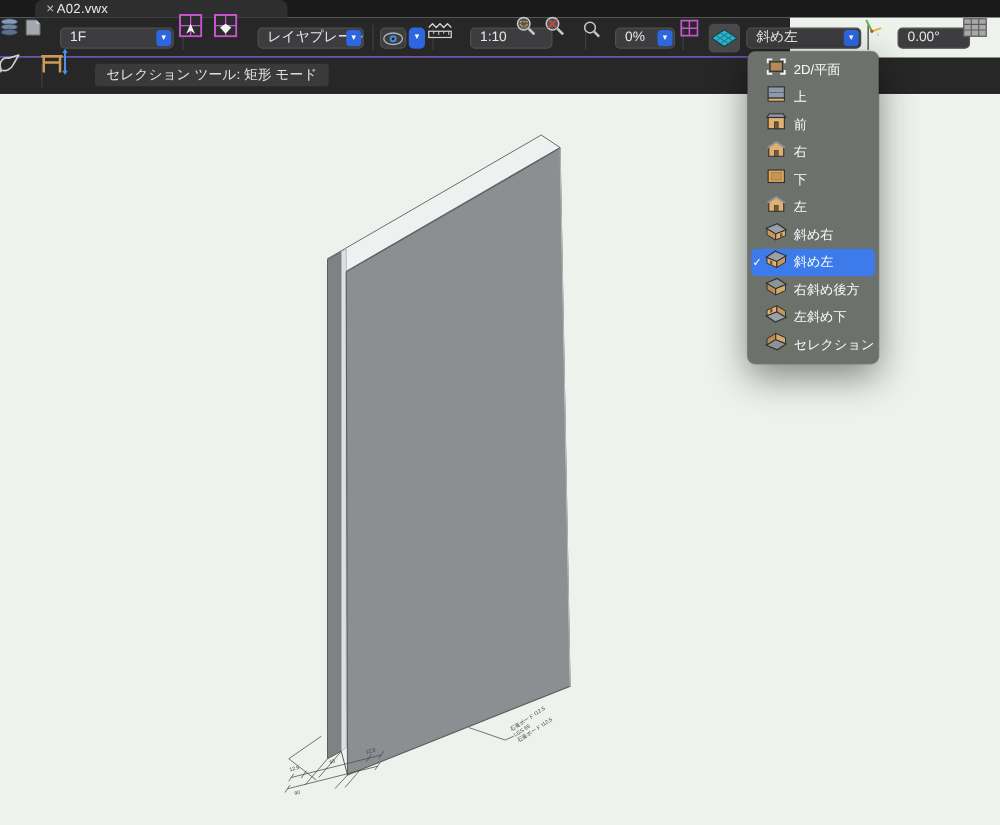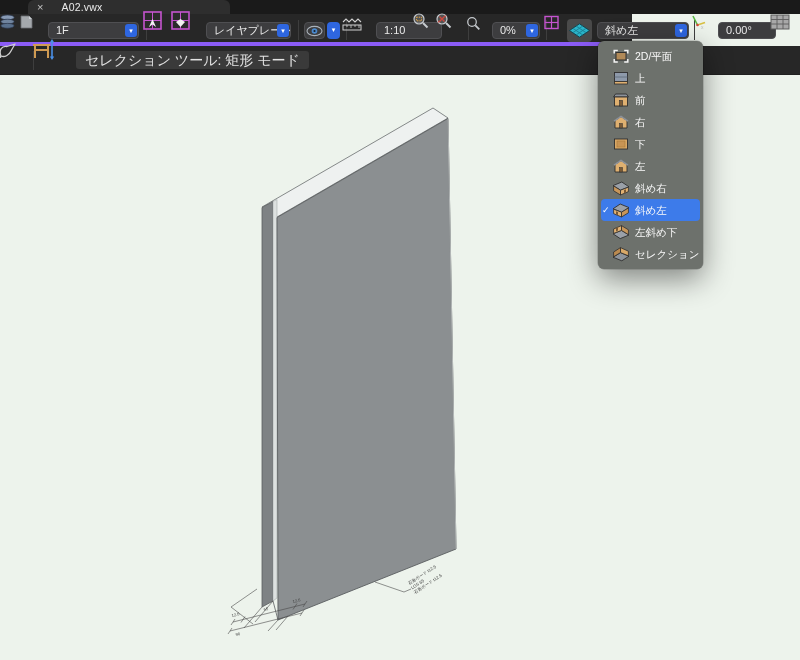--- a/index.html
+++ b/index.html
@@ -9,50 +9,50 @@
   }
   *{margin:0;padding:0;box-sizing:border-box}
   html,body{width:800px;height:660px;overflow:hidden}
   body{font-family:"Liberation Sans","DejaVu Sans",sans-serif;background:var(--canvas_bg);position:relative}
 
   
   .tabbar{position:absolute;left:0;top:0;width:800px;height:14px;background:var(--tab_bg);z-index:20}
   .tab{position:absolute;left:28px;top:0;width:202px;height:14px;background:var(--tab_active);
        border-radius:6px 6px 0 0;display:flex;align-items:center;color:#eaeaea;font-size:10.5px}
   .tab .close{margin-left:9px;color:#c2c2c2;font-size:11px;line-height:10px}
-  .tab .title{margin-left:18px;letter-spacing:.2px}
+  .tab .title{margin-left:2px;letter-spacing:.2px}
 
   
   .tb1{position:absolute;left:0;top:14px;width:632px;height:32px;background:var(--toolbar_bg);
-       border-bottom:4px solid #8b5cf6;z-index:20}
+       border-bottom:1px solid #8b5cf6;z-index:20}
   .tb2{position:absolute;left:0;top:46px;width:800px;height:29px;background:var(--toolbar_bg);
        border-bottom:1px solid #202020;z-index:20}
   .tb1 *,.tb2 *{position:absolute}
   .sep{top:6px;height:20px;width:1px;background:#3e3e3e}
   .sep2{top:5px;height:19px;width:1px;background:#3e3e3e}
   .fld{height:17px;top:8px;background:var(--field_bg);border:1px solid #4f4f52;border-radius:4px;
        color:#e9e9e9;font-size:11px;line-height:15px;padding-left:7px;overflow:hidden;white-space:nowrap}
   .fld .arrow{position:absolute;right:1px;top:1px;width:12px;height:13px;background:var(--accent_blue);
        border-radius:3px;color:#fff;font-size:7px;text-align:center;line-height:13px;padding:0}
   .icon{display:flex;align-items:center;justify-content:center}
   .eyebox{top:8px;height:17px;background:var(--field_bg);border:1px solid #4f4f52;border-radius:4px}
   .bluebtn{top:8px;height:17px;width:13px;background:var(--accent_blue);border-radius:4px;color:#fff;
        font-size:7px;text-align:center;line-height:16px}
   .isobox{top:5px;width:25px;height:23px;background:#4a4a4a;border-radius:4px}
-  .status{top:5px;height:18px;background:#3a3a3a;border-radius:3px;color:#e2e2e2;font-size:14px;
+  .status{top:5px;height:18px;background:#3a3a3a;border-radius:3px;color:#e2e2e2;font-size:11px;
        line-height:18px;padding:0 9px;white-space:nowrap}
 
   
   .canvas{position:absolute;left:0;top:75px;width:800px;height:585px;background:var(--canvas_bg);z-index:1}
 
   
   .menu{position:absolute;left:598px;top:41px;width:105px;background:var(--menu_bg);
         border-radius:6px;padding:4px 0;z-index:40;
         box-shadow:0 10px 30px rgba(0,0,0,.45),0 0 0 .5px rgba(0,0,0,.25)}
-  .menu-item{position:relative;height:22px;display:flex;align-items:center;padding-left:13px;
+  .menu-item{position:relative;height:22px;display:flex;padding-left:13px;
         color:#fafafa;font-size:10.5px;white-space:nowrap}
   .menu-item.selected{background:var(--menu_highlight);border-radius:4px;margin:0 3px;padding-left:10px}
   .menu-item .check{position:absolute;left:4px;top:0;height:22px;line-height:22px;font-size:9px;color:#fff}
   .menu-item.selected .check{left:1px}
   .mi-icon{width:19px;height:16px;display:flex;align-items:center;justify-content:center;margin-right:5px}
   .mi-label{line-height:22px}
 </style>
 </head>
 <body>
 
@@ -356,20 +356,33 @@
        <polygon points="9.5,10.2 16.4,6 16.4,10.8 9.5,15" fill="#c8965a" stroke="#2f2f2f" stroke-width=".8"></polygon>
        <polygon points="4,9.2 6,10 6,13.6 4,12.8" fill="#7a5a36"></polygon>
         </svg>
       </span>
       <span class="mi-label">斜め左</span>
     </div>
     <div class="menu-item">
       <span class="check"></span>
       <span class="mi-icon">
         <svg viewBox="0 0 18 16" width="18" height="16">
+          <g transform="translate(18,0) scale(-1,1)">
+            <polygon points="1,6.4 8.2,1.8 17,5.4 9.5,10" fill="#8d939b" stroke="#2f2f2f" stroke-width=".9"></polygon>
+       <polygon points="1.6,6.8 9.5,10 9.5,15 1.6,11.4" fill="#d8a868" stroke="#2f2f2f" stroke-width=".8"></polygon>
+       <polygon points="9.5,10 16.4,5.8 16.4,10.6 9.5,15" fill="#ba8a50" stroke="#2f2f2f" stroke-width=".8"></polygon>
+          </g>
+        </svg>
+      </span>
+      <span class="mi-label">右斜め後方</span>
+    </div>
+    <div class="menu-item">
+      <span class="check"></span>
+      <span class="mi-icon">
+        <svg viewBox="0 0 18 16" width="18" height="16">
           <g transform="translate(0,16.6) scale(1,-1)">
             <polygon points="1,6.8 8.2,2 17,5.6 9.5,10.2" fill="#9aa0a8" stroke="#2f2f2f" stroke-width=".9"></polygon>
        <polygon points="1.6,7.2 9.5,10.2 9.5,15 1.6,11.6" fill="#e2b273" stroke="#2f2f2f" stroke-width=".8"></polygon>
        <polygon points="9.5,10.2 16.4,6 16.4,10.8 9.5,15" fill="#c8965a" stroke="#2f2f2f" stroke-width=".8"></polygon>
        <polygon points="4,9.2 6,10 6,13.6 4,12.8" fill="#7a5a36"></polygon>
           </g>
         </svg>
       </span>
       <span class="mi-label">左斜め下</span>
     </div>

